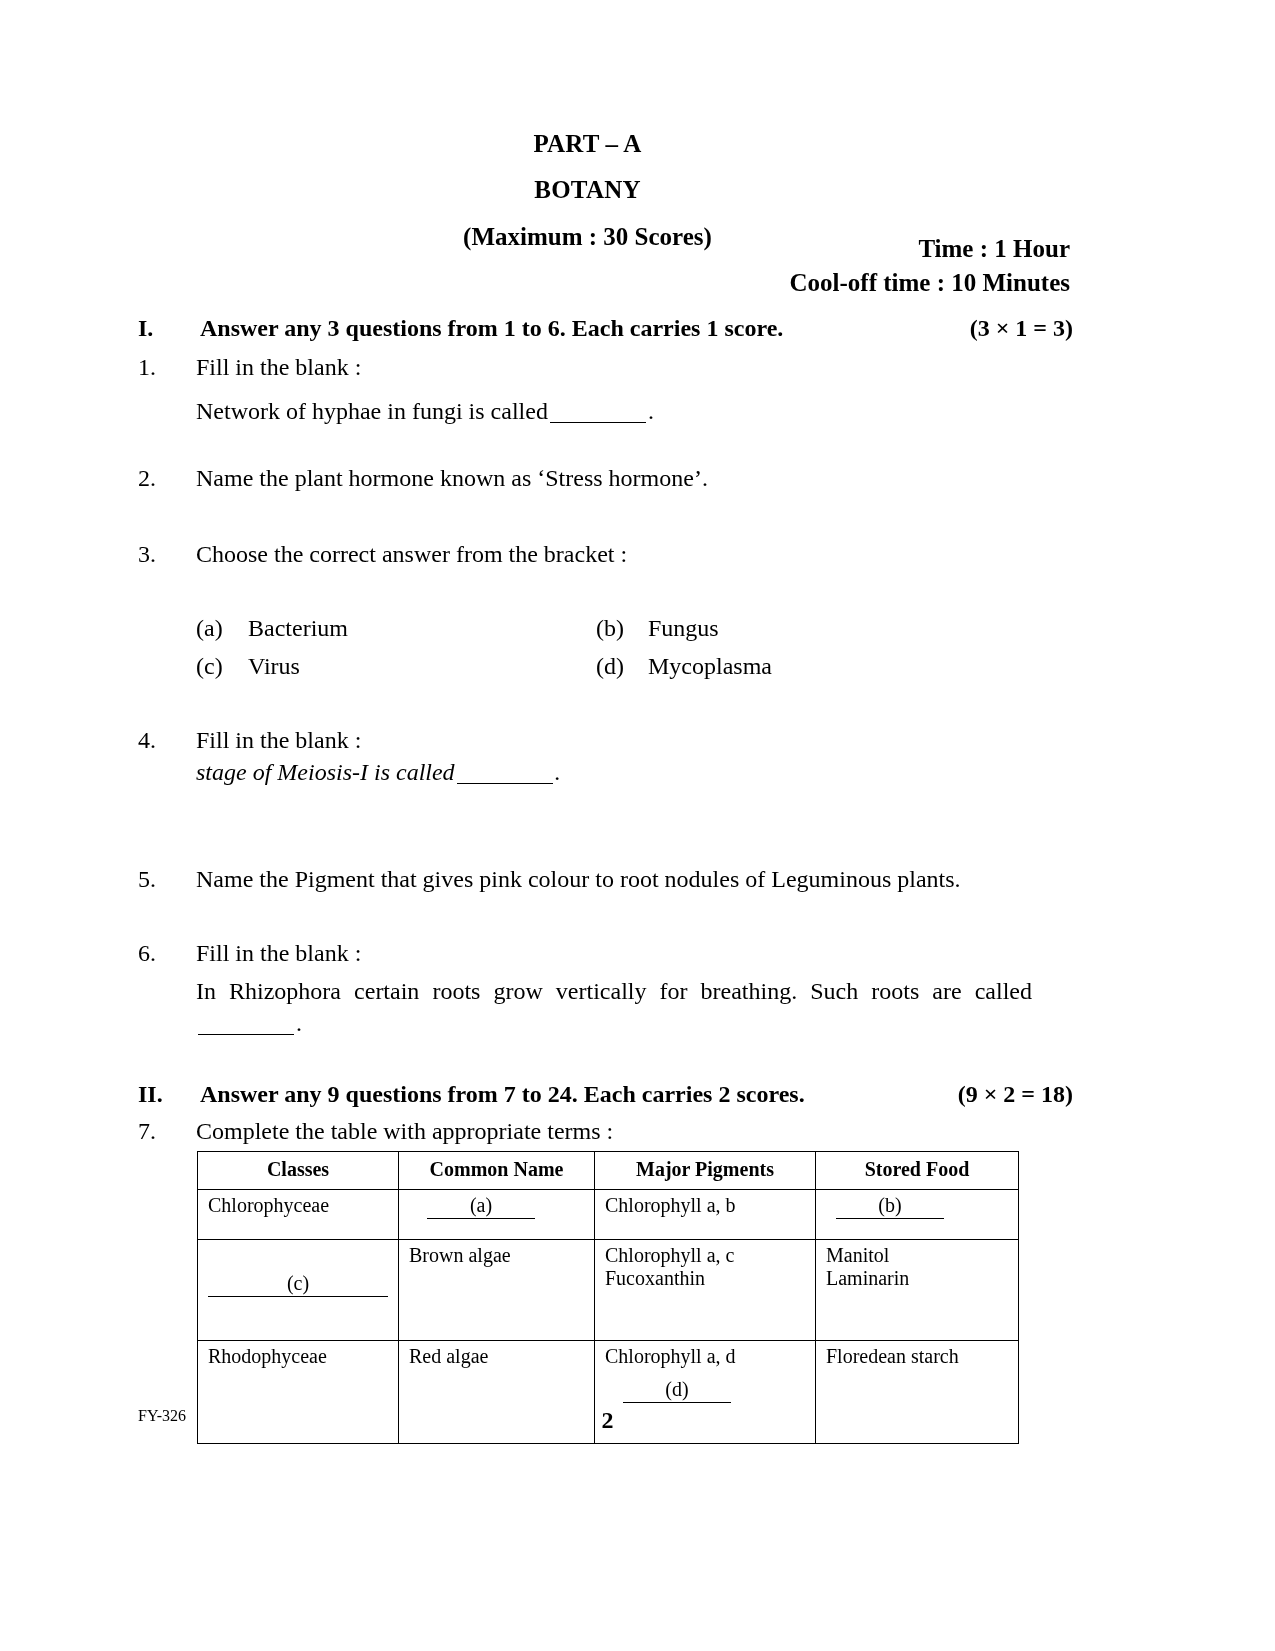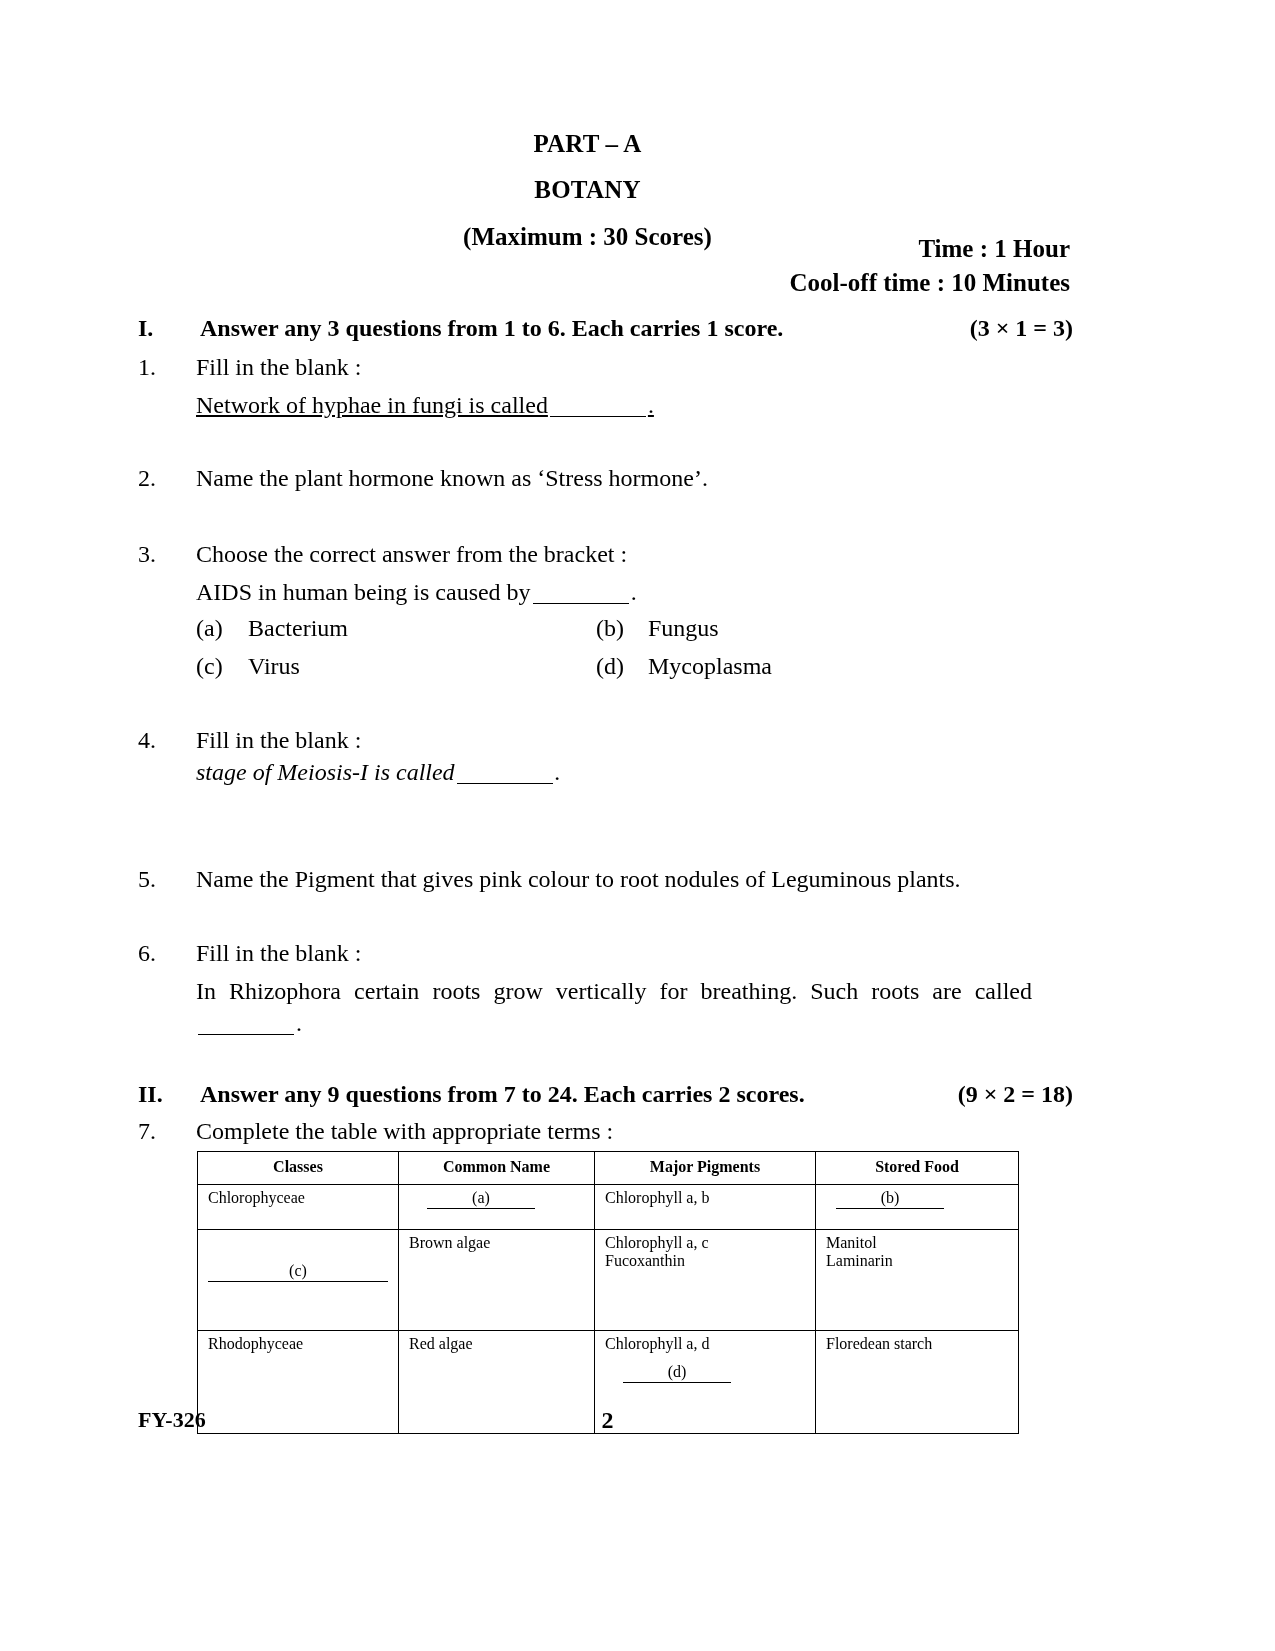--- a/index.html
+++ b/index.html
@@ -125,21 +125,21 @@
   .optA { width: 400px; }
 
   
   .tbl-wrap {
     position: absolute;
     left: 197px;
     top: 1147px;
   }
   table.qt {
     border-collapse: collapse;
-    font-size: 16px;
+    font-size: 20px;
   }
   table.qt td, table.qt th {
     border: 1.6px solid #000;
     padding: 4px 10px 20px 10px;
     vertical-align: top;
     text-align: left;
     font-weight: normal;
   }
   table.qt thead th {
     font-weight: bold;
@@ -167,22 +167,22 @@
     display: block;
     margin-top: 28px;
   }
   .nl { display: block; }
 
   
   .footer-left {
     position: absolute;
     left: 138px;
     top: 1403px;
-    font-size: 22px;
-    font-weight: bold;
+    font-size: 16px;
+    font-weight: normal;
   }
   .footer-center {
     position: absolute;
     left: 0;
     top: 1403px;
     width: 1215px;
     text-align: center;
     font-size: 24px;
     font-weight: bold;
   }
@@ -200,40 +200,37 @@
 
   <div class="section-head" style="top:311px;">
     <span class="marks">(3 × 1 = 3)</span>
     <span class="rn">I.</span><span>Answer any 3 questions from 1 to 6. Each carries 1 score.</span>
   </div>
 
   <div class="q" style="top:351px; width:900px;">
     <span class="qnum">1.</span>
     <div class="qbody">
       <div class="qline">Fill in the blank :</div>
-      <div class="qline" style="margin-top:14px;text-decoration:underline;">
+      <div class="qline" style="margin-top:20px;">
         <span>Network of hyphae in fungi is called</span><span class="blank"></span><span>.</span>
       </div>
     </div>
   </div>
 
   <div class="q" style="top:462px; width:900px;">
     <span class="qnum">2.</span>
     <div class="qbody">
       <div class="qline">Name the plant hormone known as ‘Stress hormone’.</div>
     </div>
   </div>
 
   <div class="q" style="top:538px; width:900px;">
     <span class="qnum">3.</span>
     <div class="qbody">
       <div class="qline">Choose the correct answer from the bracket :</div>
-      <div class="qline" style="margin-top:14px;">
-        <span>AIDS in human being is caused by</span><span class="blank"></span><span>.</span>
-      </div>
     </div>
   </div>
 
   <div class="q" style="top:612px; width:900px;">
     <div class="opts">
       <div class="optrow">
         <span class="opt optA"><span class="lbl">(a)</span><span>Bacterium</span></span><span class="opt"><span class="lbl">(b)</span><span>Fungus</span></span>
       </div>
       <div class="optrow" style="margin-top:14px;">
         <span class="opt optA"><span class="lbl">(c)</span><span>Virus</span></span><span class="opt"><span class="lbl">(d)</span><span>Mycoplasma</span></span>

